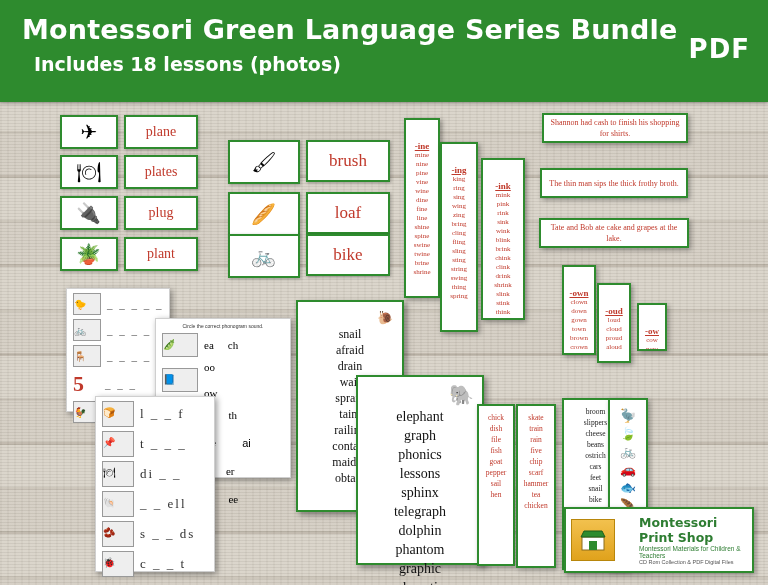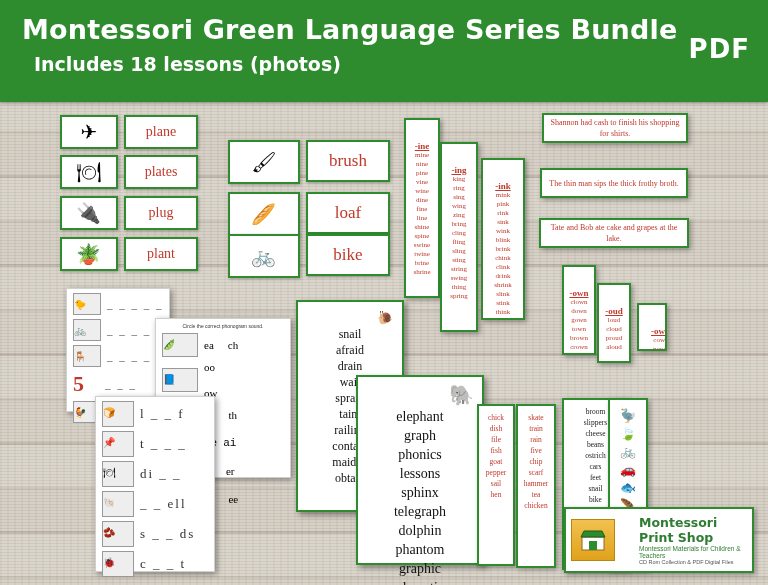--- a/index.html
+++ b/index.html
@@ -256,21 +256,21 @@
   <div class="it">drown</div>
   <div class="it">frown</div>
 </div>
 <div class="listcard" style="left:597px;top:283px;width:34px;height:80px;">
   <div class="hdr">-oud</div>
   <div class="it">loud</div>
   <div class="it">cloud</div>
   <div class="it">proud</div>
   <div class="it">aloud</div>
 </div>
-<div class="listcard" style="left:637px;top:303px;width:30px;height:48px;text-align:right;">
+<div class="listcard" style="left:637px;top:303px;width:30px;height:48px;">
   <div class="hdr">-ow</div>
   <div class="it">cow</div>
   <div class="it">now</div>
 </div>
 
 <div class="strip" style="left:542px;top:113px;width:146px;height:30px;">
   <span>Shannon had cash to finish his shopping for shirts.</span>
 </div>
 <div class="strip" style="left:540px;top:168px;width:148px;height:30px;">
   <span>The thin man sips the thick frothy broth.</span>
@@ -348,21 +348,21 @@
   </div>
   <div class="ws-row">
     <div class="ws-thumb" style="width:34px;height:22px"><span class="g-emoji xs">🐤</span></div>
     <div style="display:flex;gap:14px;font-size:11px;font-family:'Liberation Serif',serif;text-align:center;">
       <span>ch</span>
       <span>th</span>
     </div>
   </div>
   <div class="ws-row">
     <div class="ws-thumb" style="width:34px;height:22px"><span class="g-emoji xs">🐝</span></div>
-    <div style="display:flex;gap:6px;font-size:11px;font-family:Liberation Mono, monospace;">
+    <div style="display:flex;gap:26px;font-size:11px;font-family:Liberation Sans, sans-serif;">
       <span>ee</span>
       <span>ai</span>
     </div>
   </div>
   <div class="ws-row">
     <div class="ws-thumb" style="width:34px;height:22px"><span class="g-emoji xs">🍃</span></div>
     <div style="display:flex;gap:14px;font-size:11px;font-family:'Liberation Serif',serif;">
       <span>ie</span>
       <span>er</span>
     </div>

